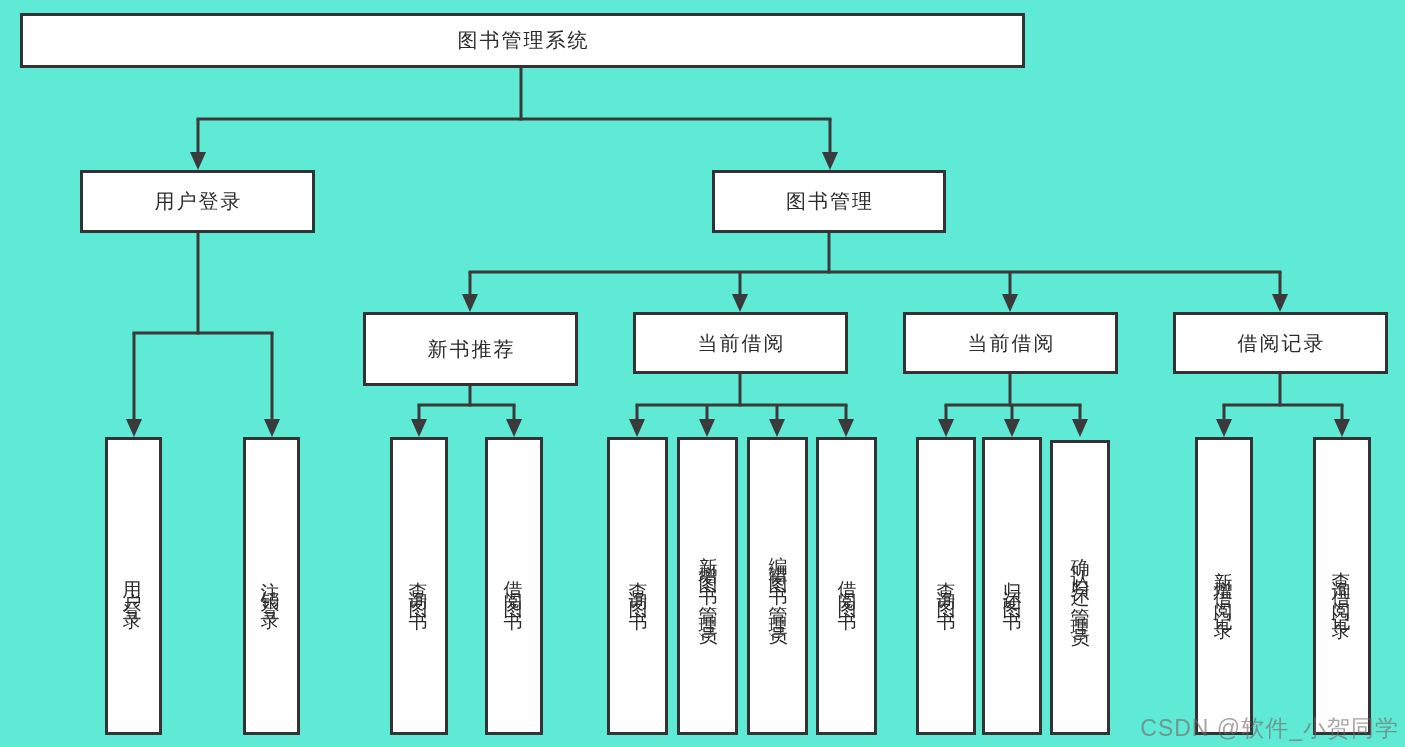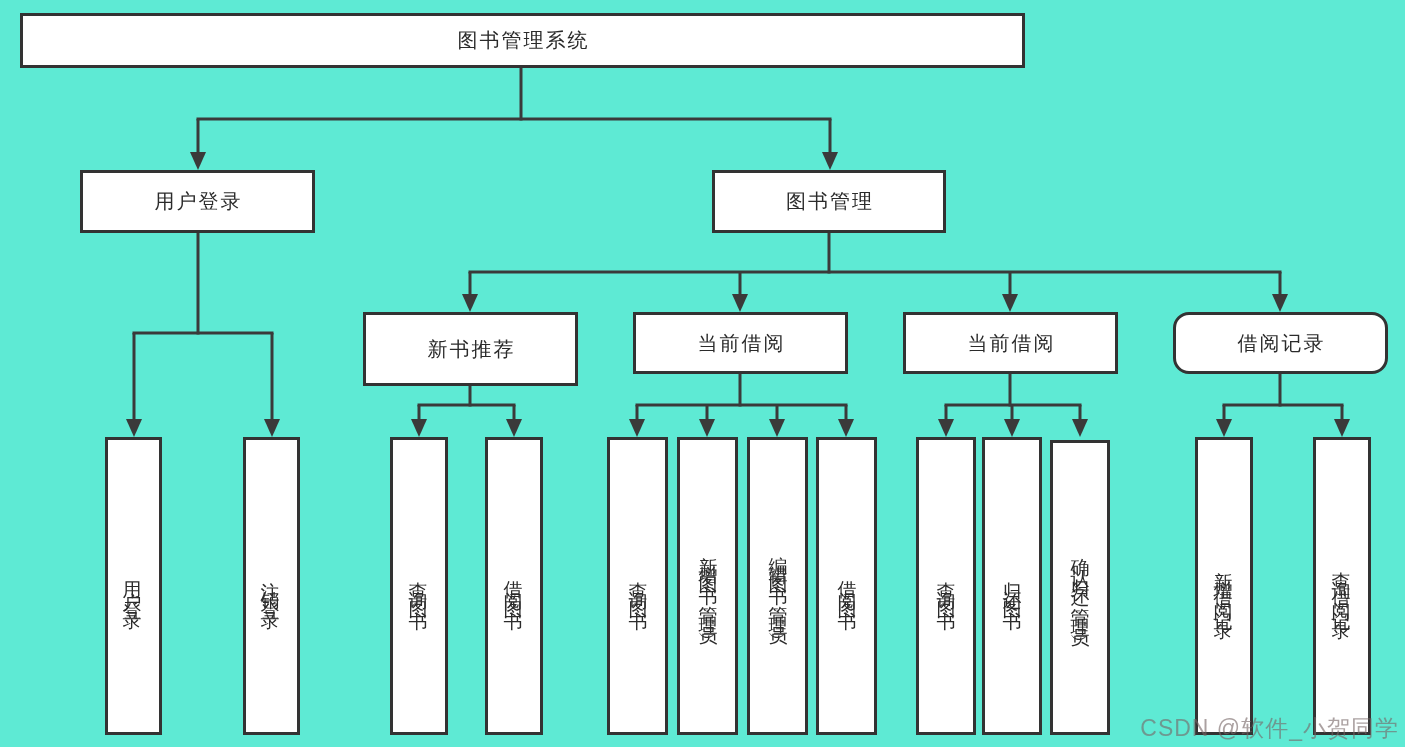--- a/index.html
+++ b/index.html
@@ -138,21 +138,21 @@
   </svg>
 
   <div class="box" style="left:20px; top:13px; width:1005px; height:55px;">图书管理系统</div>
 
   <div class="box" style="left:80px; top:170px; width:235px; height:63px;">用户登录</div>
   <div class="box" style="left:712px; top:170px; width:234px; height:63px;">图书管理</div>
 
   <div class="box" style="left:363px; top:312px; width:215px; height:74px;">新书推荐</div>
   <div class="box" style="left:633px; top:312px; width:215px; height:62px;">当前借阅</div>
   <div class="box" style="left:903px; top:312px; width:215px; height:62px;">当前借阅</div>
-  <div class="box" style="left:1173px; top:312px; width:215px; height:62px;border-radius:16px;">借阅记录</div>
+  <div class="box" style="left:1173px; top:312px; width:215px; height:62px;">借阅记录</div>
 
   <div class="vbox" style="left:105px; top:437px; width:57px; height:298px;">用户登录</div>
   <div class="vbox" style="left:243px; top:437px; width:57px; height:298px;">注销登录</div>
 
   <div class="vbox" style="left:390px; top:437px; width:58px; height:298px;">查询图书</div>
   <div class="vbox" style="left:485px; top:437px; width:58px; height:298px;">借阅图书</div>
 
   <div class="vbox" style="left:607px; top:437px; width:61px; height:298px;">查询图书</div>
   <div class="vbox" style="left:677px; top:437px; width:61px; height:298px;">新增图书（管理员）</div>
   <div class="vbox" style="left:747px; top:437px; width:61px; height:298px;">编辑图书（管理员）</div>

